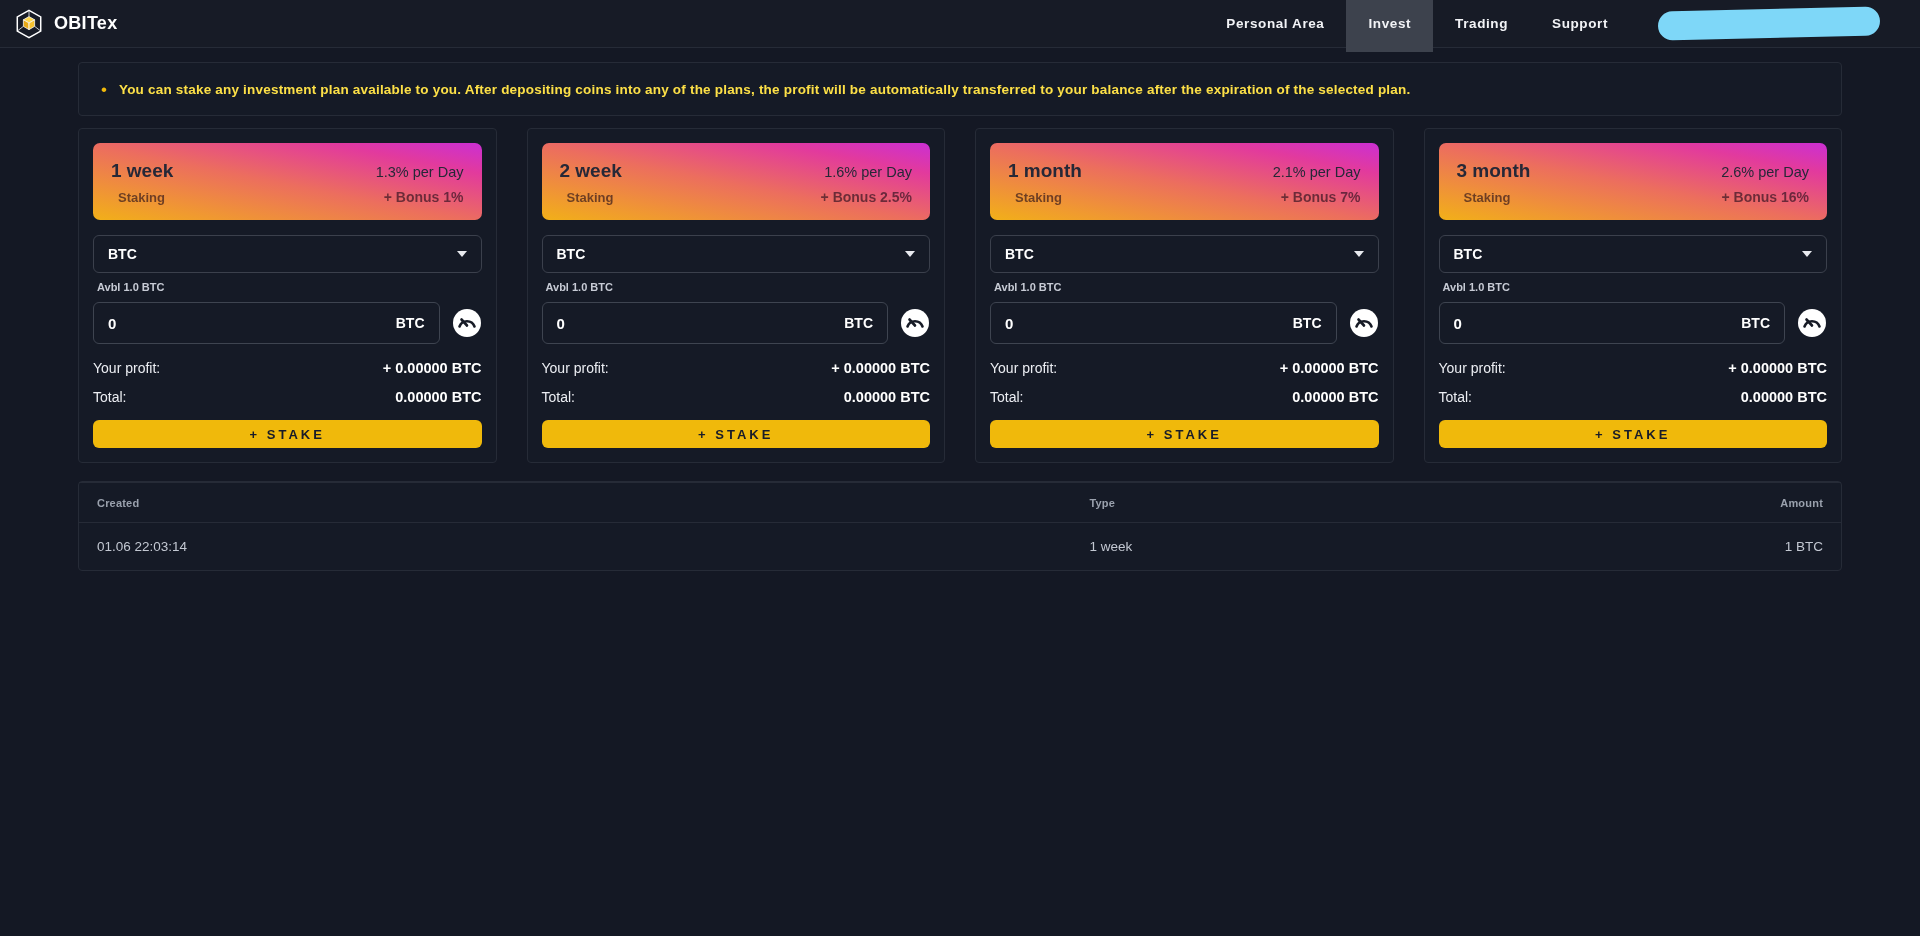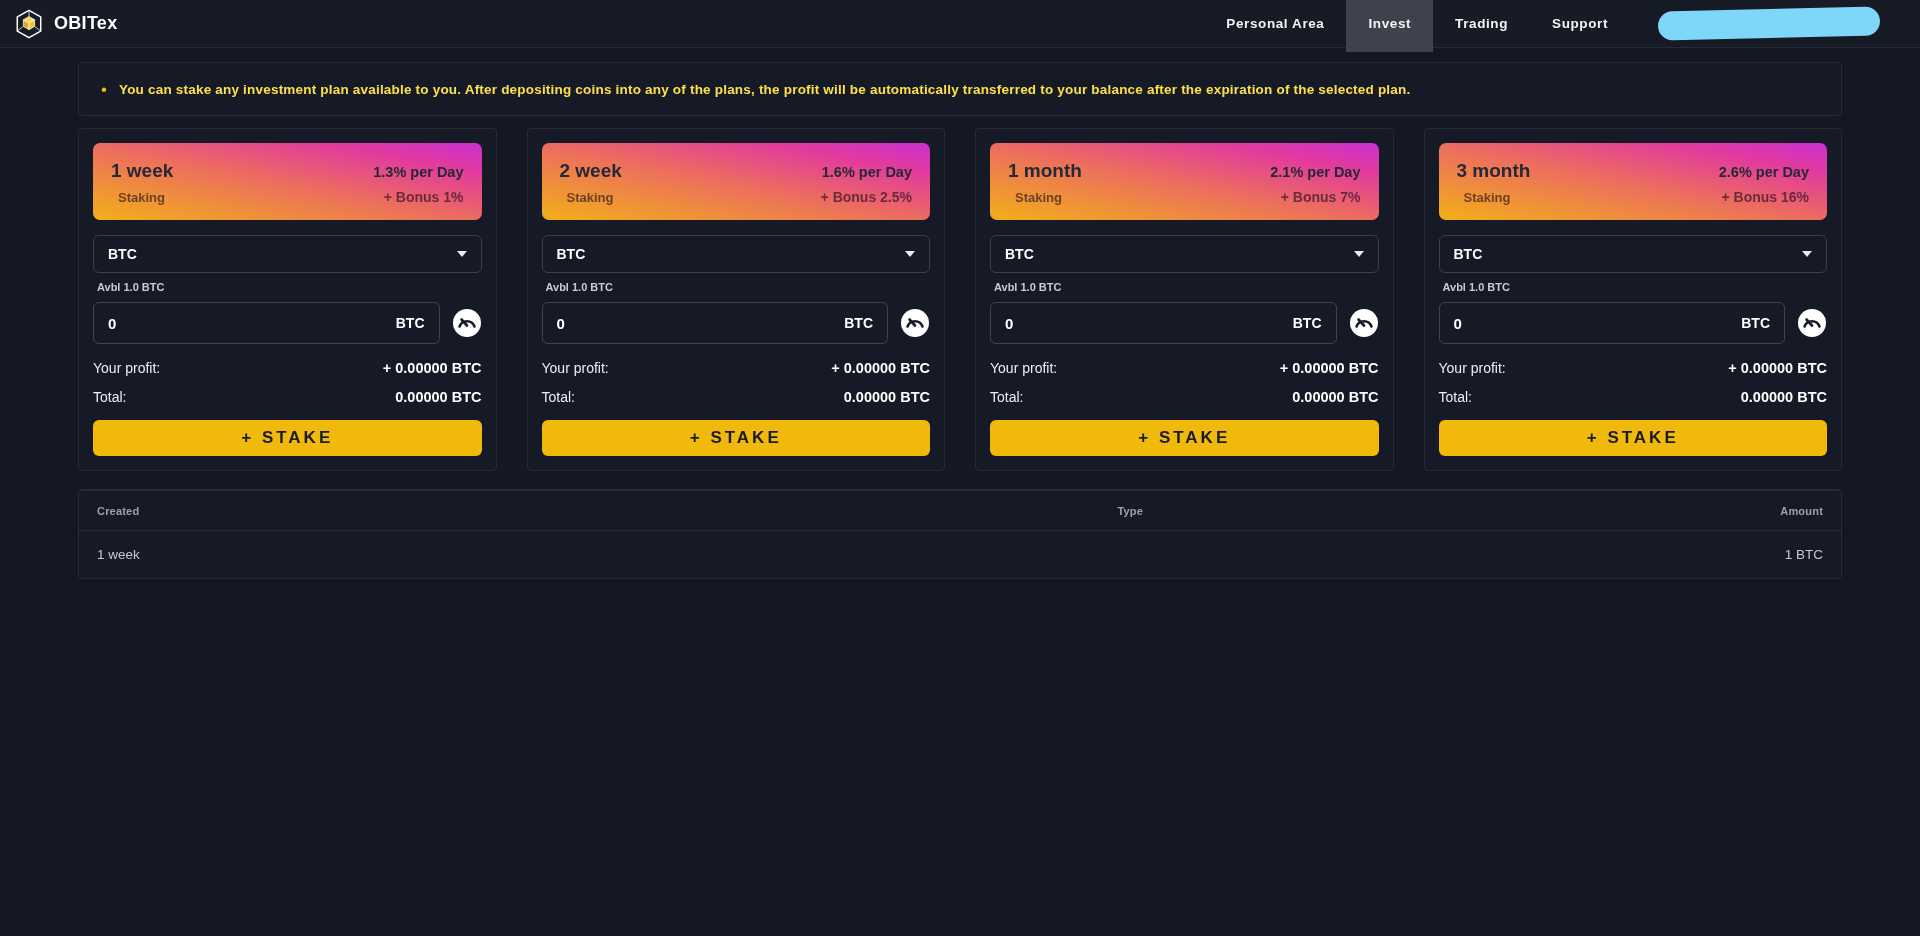--- a/index.html
+++ b/index.html
@@ -33,21 +33,21 @@
   .banner .dot{color:var(--accent);font-size:17px;line-height:1;}
   .banner .txt{font-size:13.5px;font-weight:bold;letter-spacing:.2px;color:#fde047;}
 
   .plans{margin-top:12px;display:grid;grid-template-columns:repeat(4,1fr);gap:30px;}
   .card{border:1px solid var(--border);border-radius:4px;background:var(--panel-bg);padding:14px;}
 
   .plan-header{border-radius:7px;padding:17px 18px 15px;
       background:linear-gradient(to top right,var(--grad-a),var(--grad-b) 48%,var(--grad-c) 80%,var(--grad-d));}
   .ph-row{display:flex;justify-content:space-between;align-items:baseline;}
   .plan-name{font-size:19px;font-weight:bold;color:#262837;}
-  .plan-rate{font-size:14.5px;font-weight:bold;color:#262837;}
+  .plan-rate{font-size:14.5px;font-weight:normal;color:#262837;}
   .plan-subtitle{font-size:13px;font-weight:bold;color:rgba(30,10,25,.62);margin-top:7px;margin-left:7px;}
   .plan-bonus{font-size:14px;font-weight:bold;color:rgba(30,10,25,.62);margin-top:7px;}
 
   .coin-select{margin-top:15px;height:38px;border:1px solid #3b404c;border-radius:6px;
       display:flex;align-items:center;justify-content:space-between;padding:0 14px;cursor:pointer;}
   .coin-label{font-size:14px;font-weight:bold;}
   .caret{width:0;height:0;border-left:5px solid transparent;border-right:5px solid transparent;
          border-top:6px solid #e8eaef;}
 
   .avbl{margin:8px 0 0 4px;font-size:11px;font-weight:bold;color:var(--soft);}
@@ -58,32 +58,32 @@
   .amount-value{font-size:15px;font-weight:bold;}
   .amount-unit{font-size:14px;font-weight:bold;}
   .gauge{width:30px;height:30px;flex:0 0 30px;cursor:pointer;}
 
   .kv{display:flex;justify-content:space-between;align-items:baseline;}
   .kv.profit{margin-top:16px;}
   .kv.total{margin-top:13px;}
   .kv .k{font-size:14px;color:#eceef3;}
   .kv .v{font-size:14.5px;font-weight:bold;}
 
-  .stake-btn{margin-top:15px;width:100%;height:36px;background:var(--accent);border:none;
-      border-radius:6px;font-family:inherit;font-size:17px;font-weight:bold;letter-spacing:3px;
+  .stake-btn{margin-top:15px;width:100%;height:28px;background:var(--accent);border:none;
+      border-radius:6px;font-family:inherit;font-size:13px;font-weight:bold;letter-spacing:3px;
       color:#181c29;cursor:pointer;}
 
   
   .stakes{margin-top:18px;border:1px solid var(--border);border-radius:4px;background:var(--panel-bg);}
   .stakes-title{padding:21px 18px 19px;font-size:17.5px;font-weight:bold;letter-spacing:.2px;}
   .trow{display:flex;align-items:center;padding:0 18px;border-top:1px solid var(--border);}
   .trow .c1{flex:0 0 57.5%;}
   .trow .c2{flex:1;text-align:left;}
   .trow .c3{margin-left:auto;text-align:right;}
-  .thead{height:40px;gap:28px;}
+  .thead{height:40px;}
   .thead span{font-size:11px;font-weight:bold;color:var(--muted);letter-spacing:.2px;}
   .tdata{height:48px;color:#c3c8d2;font-size:13.5px;}
 </style>
 </head>
 <body>
 
 <header class="nav">
   <div class="brand">
     <svg width="30" height="30" viewBox="0 0 32 32">
       <polygon points="16,1.5 28.5,8.5 28.5,23.5 16,30.5 3.5,23.5 3.5,8.5" fill="none" stroke="#ffffff" stroke-width="1.6"></polygon>
@@ -271,19 +271,20 @@
 </section>
 
   <section class="stakes">
     <div class="trow thead">
       <span class="c1">Created</span>
       <span class="c2">Type</span>
       <span class="c3">Amount</span>
     </div>
     <div id="stakes-body">
   <div class="trow tdata">
+    <span class="c1">01.06 22:03:14</span>
     <span class="c2">1 week</span>
     <span class="c3">1 BTC</span>
   </div>
 </div>
   </section>
 
 </main>
 
 </body></html>

